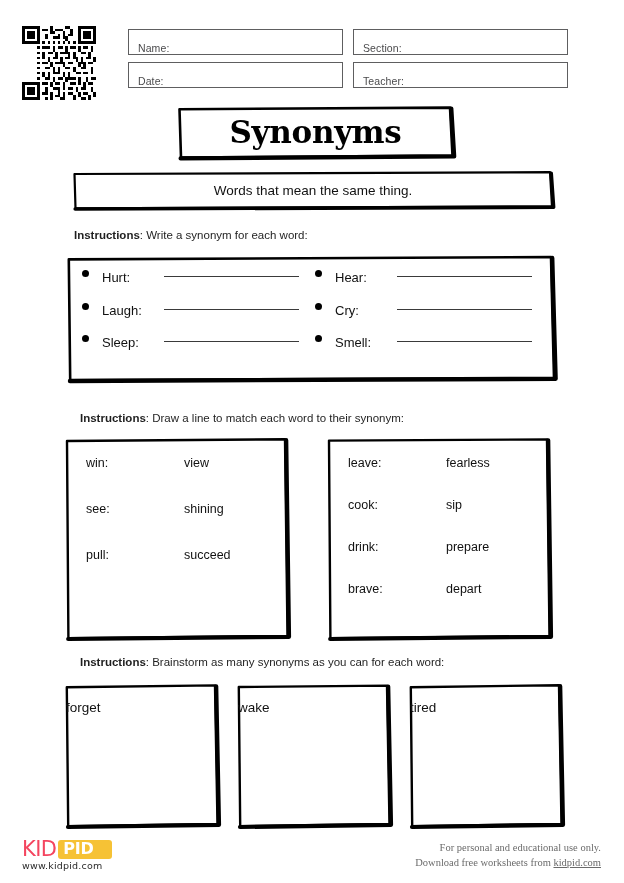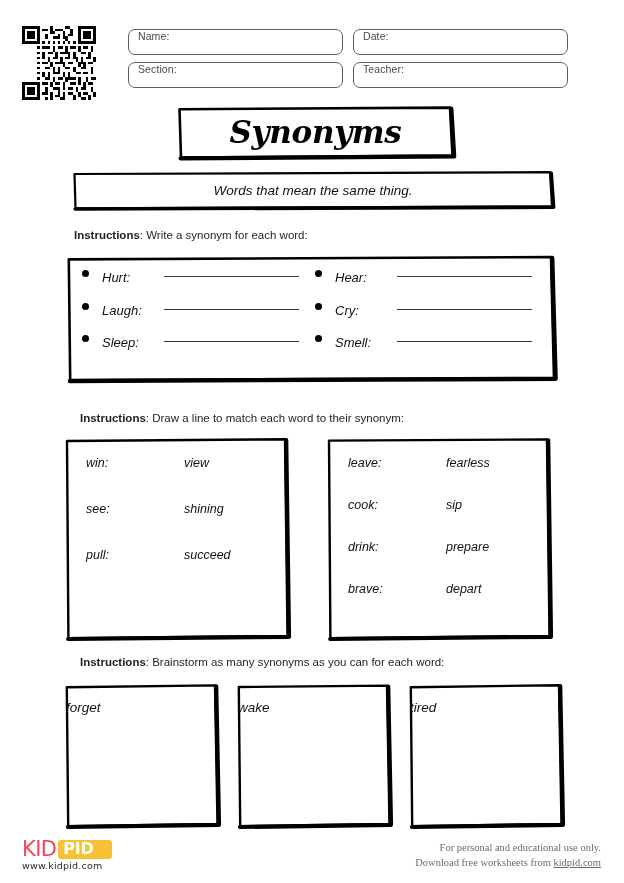--- a/index.html
+++ b/index.html
@@ -40,24 +40,24 @@
     width: 450px;
     display: flex;
     flex-wrap: wrap;
     gap: 7px 10px;
   }
   .field {
     width: 215px;
     height: 26px;
     box-sizing: border-box;
     border: 1px solid #5e5e60;
-    border-radius: 7px;
+    border-radius: 0;
     background: #fff;
     display: flex;
-    align-items: flex-start;
+    align-items: flex-end;
     padding-left: 9px;
   }
   .field-label {
     font-size: 10.5px;
     color: #4a4a4c;
     letter-spacing: .1px;
   }
 
   
   .hbox {
@@ -71,21 +71,20 @@
     top: -6px;
     width: calc(100% + 12px);
     height: calc(100% + 12px);
     overflow: visible;
     pointer-events: none;
   }
   .hbox > .inner {
     position: relative;
     width: 100%;
     height: 100%;
-    font-style: italic;
   }
 
   
   .title-box {
     left: 178px;
     top: 108px;
     width: 275px;
     height: 49px;
   }
   .title-text {
@@ -417,24 +416,24 @@
         <rect x="23" y="28" width="2" height="1"></rect>
       </g>
     </svg>
   </div>
 
   <div class="fields">
     <div class="field">
       <span class="field-label">Name:</span>
     </div>
     <div class="field">
-      <span class="field-label">Date:</span>
+      <span class="field-label">Section:</span>
     </div>
     <div class="field">
-      <span class="field-label">Section:</span>
+      <span class="field-label">Date:</span>
     </div>
     <div class="field">
       <span class="field-label">Teacher:</span>
     </div>
   </div>
 </div>
 
 <div class="hbox title-box">
   <svg class="frame" viewBox="0 0 287 61" preserveAspectRatio="none">
     <path d="M7.5,7.2 L278,5.6 L280.5,53.5 L9,55.6 Z" fill="#fff" stroke="#000" stroke-width="2.6" stroke-linejoin="round"></path>

